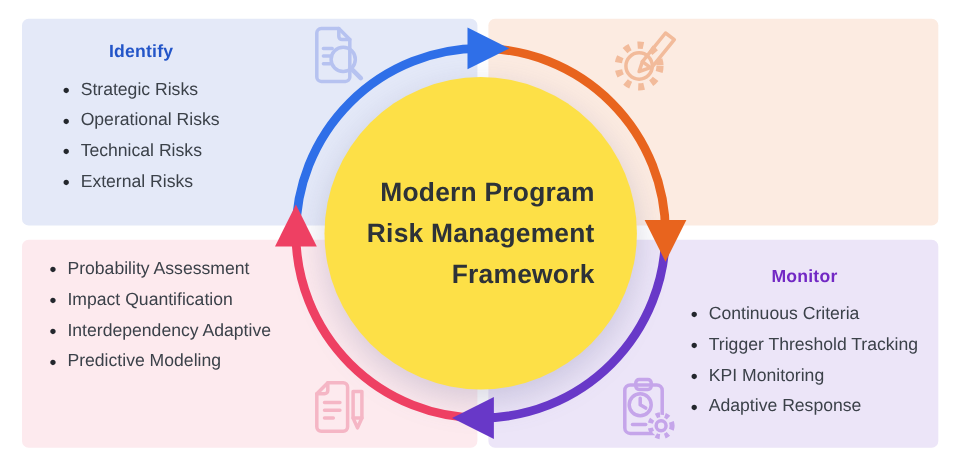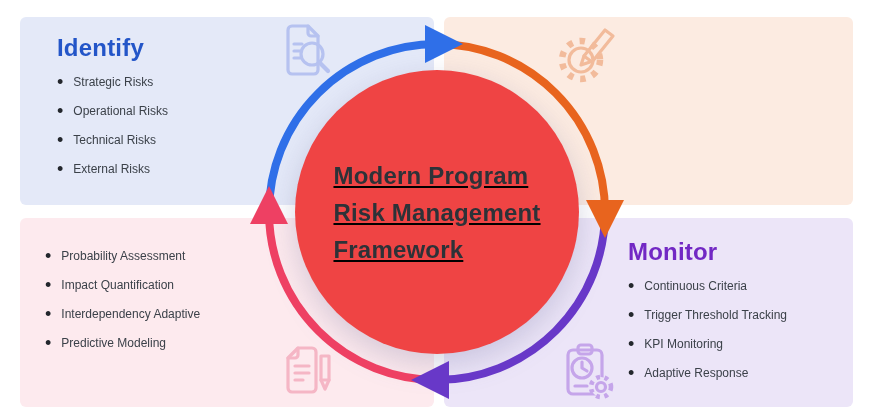--- a/index.html
+++ b/index.html
@@ -9,25 +9,24 @@
     position:relative; width:873px; height:420px; background:#fff; overflow:hidden;
   }
   .panel { position:absolute; border-radius:6px; }
   .panel-identify { left:20px;  top:17px;  width:414px; height:188px; background:var(--bg-identify,#e4e9f8); }
   .panel-respond  { left:444px; top:17px;  width:409px; height:188px; background:var(--bg-respond,#fcebe1); }
   .panel-analyze  { left:20px;  top:218px; width:414px; height:189px; background:var(--bg-analyze,#fdeaee); }
   .panel-monitor  { left:444px; top:218px; width:409px; height:189px; background:var(--bg-monitor,#ece5f8); }
 
   .center-circle {
     position:absolute; left:295px; top:70px; width:284px; height:284px;
-    background:#ef4444; border-radius:50%;
+    background:#fde047; border-radius:50%;
     box-shadow:0 10px 30px rgba(110,110,155,.28);
-    display:flex; align-items:center; justify-content:center; text-align:left;
+    display:flex; align-items:center; justify-content:center; text-align:right;
     z-index:1;
-    text-decoration:underline;
   }
   .center-title {
     font-size:24px; font-weight:600; line-height:37px; color:var(--title,#2d3238);
     letter-spacing:.2px;
   }
   .ring { position:absolute; left:0; top:0; z-index:2; pointer-events:none; }
   .arc { fill:none; stroke-width:8; }
   .arc-identify { stroke:var(--arc-identify,#2f6fe8); }
   .arc-respond  { stroke:var(--arc-respond,#e8641e); }
   .arc-monitor  { stroke:var(--arc-monitor,#6838c8); }
@@ -35,29 +34,29 @@
   .arrow-identify { fill:var(--arc-identify,#2f6fe8); }
   .arrow-respond  { fill:var(--arc-respond,#e8641e); }
   .arrow-monitor  { fill:var(--arc-monitor,#6838c8); }
   .arrow-analyze  { fill:var(--arc-analyze,#ee4063); }
 
   .q-content { position:absolute; z-index:3; }
   .q-identify-content { left:57px;  top:36px; }
   .q-respond-content  { left:628px; top:36px; }
   .q-analyze-content  { left:45px;  top:236px; }
   .q-monitor-content  { left:628px; top:240px; }
-  .q-heading { font-size:24px; font-weight:700; line-height:24px; margin-bottom:13px; letter-spacing:.2px; }
+  .q-heading { font-size:16px; font-weight:700; line-height:24px; margin-bottom:13px; letter-spacing:.2px;text-align:center; }
   .q-identify-content .q-heading { color:var(--heading-identify,#2355c8); }
   .q-respond-content  .q-heading { color:var(--heading-respond,#d95c1f); }
   .q-analyze-content  .q-heading { color:var(--heading-analyze,#d22556); }
   .q-monitor-content  .q-heading { color:var(--heading-monitor,#7228c4); }
   .q-list { list-style:none; }
   .q-list li {
-    font-size:12px; line-height:18px; color:var(--text,#3b4149); font-weight:500;
-    margin-bottom:10px; display:flex; align-items:center;margin-top:11px;
+    font-size:16px; line-height:18px; color:var(--text,#3b4149); font-weight:500;
+    margin-bottom:10px; display:flex; align-items:center;
   }
   .q-list li::before {
     content:"\2022"; color:#23272d; font-size:18px; margin-right:10px; line-height:18px;
   }
   .q-icon { position:absolute; z-index:3; }
   .icon-identify-pos { left:266px; top:14px; }
   .icon-respond-pos  { left:548px; top:14px; }
   .icon-analyze-pos  { left:268px; top:334px; }
   .icon-monitor-pos  { left:549px; top:334px; }
   .st { fill:none; stroke-width:3.2; stroke-linecap:round; stroke-linejoin:round; }

